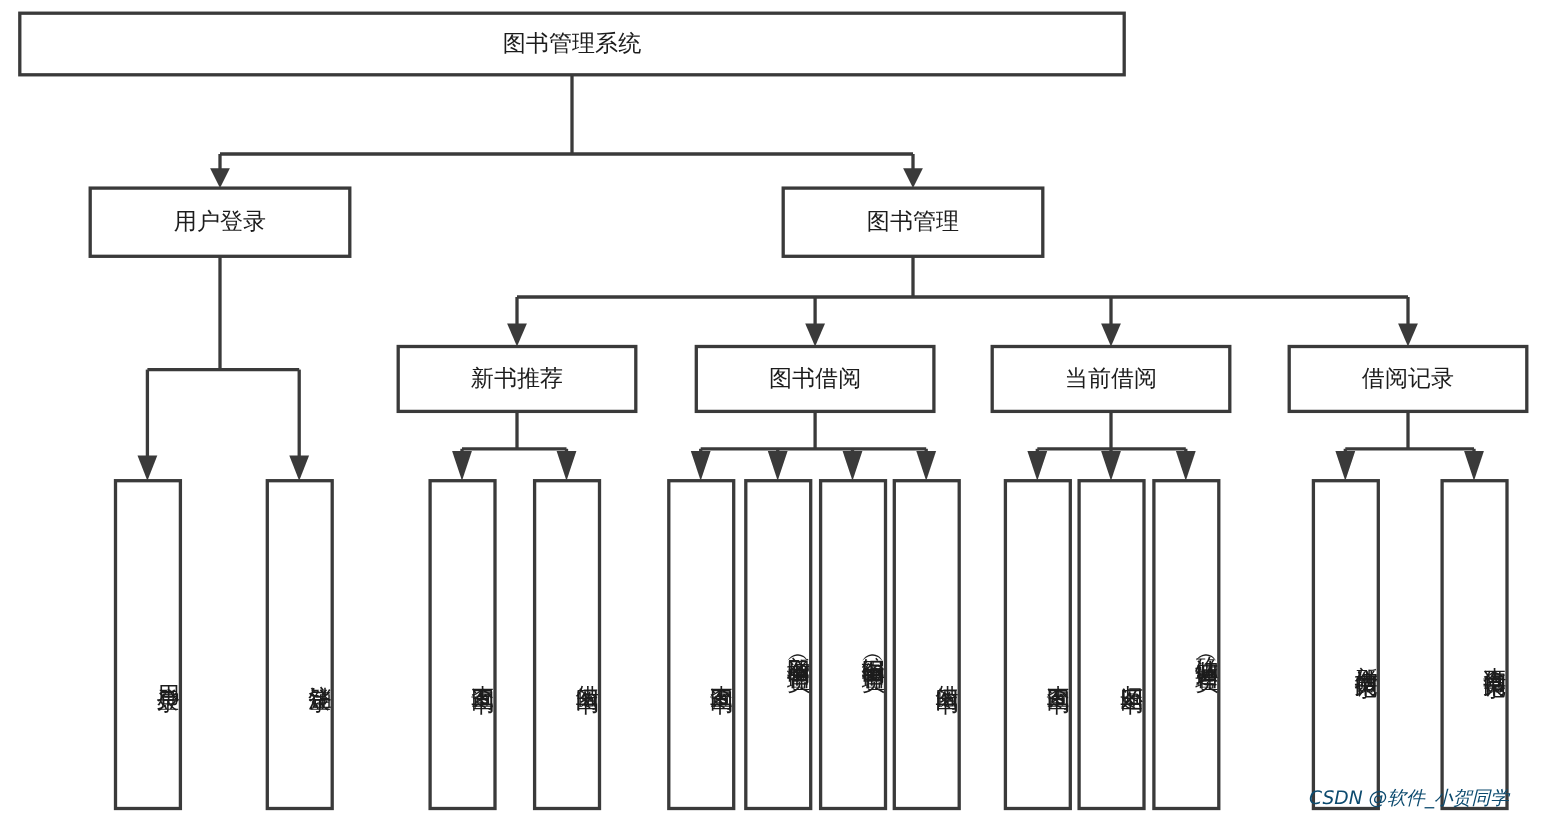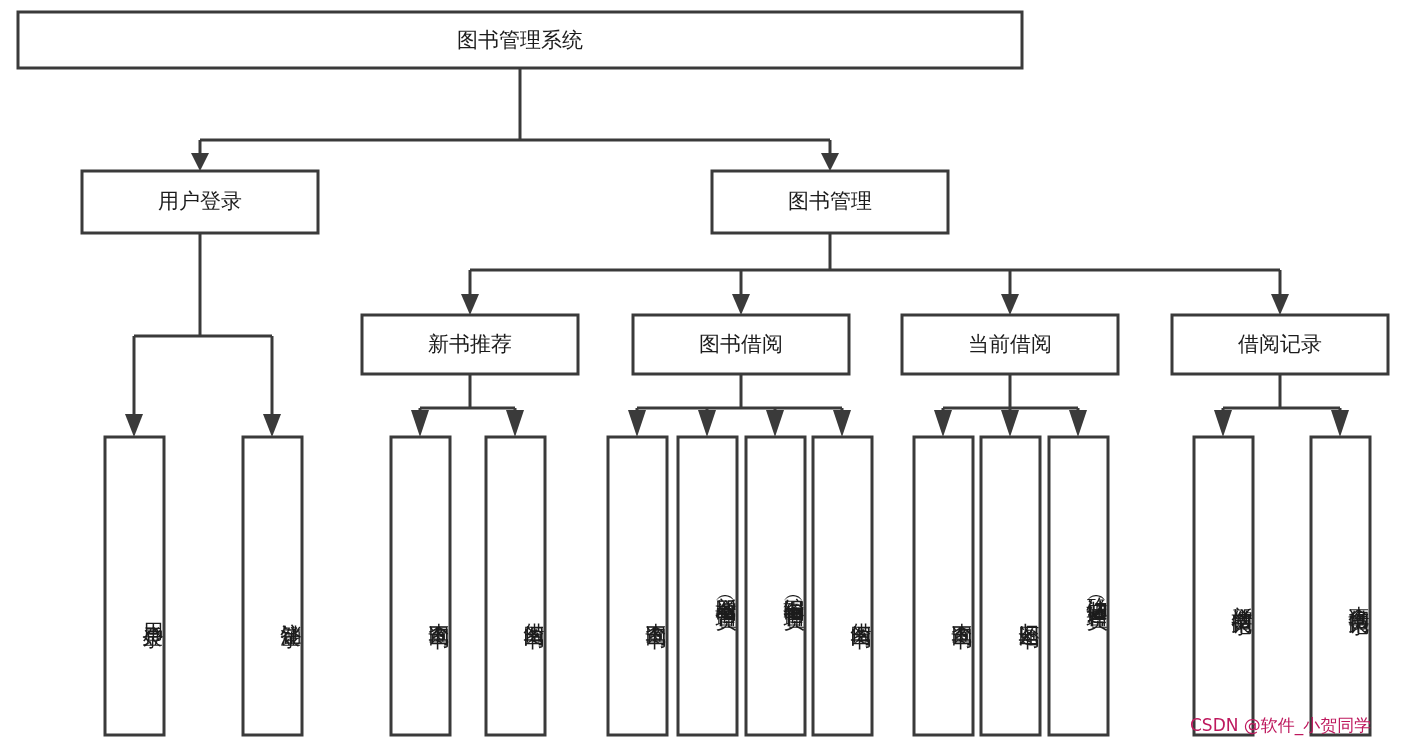--- a/index.html
+++ b/index.html
@@ -69,22 +69,23 @@
     letter-spacing: 2px;
     white-space: nowrap;
     pointer-events: none;
   }
   .watermark {
     position: absolute;
     left: 1190px;
     top: 714px;
     font-family: "DejaVu Sans", "Liberation Sans", sans-serif;
     font-size: 17px;
-    color: #be185d;
+    color: #0c4a6e;
     white-space: nowrap;
+    font-style: italic;
   }
 </style>
 </head>
 <body>
 
 <div id="diagram-root">
 
   <svg id="flow" viewBox="0 0 1405 747">
 
     <g>

